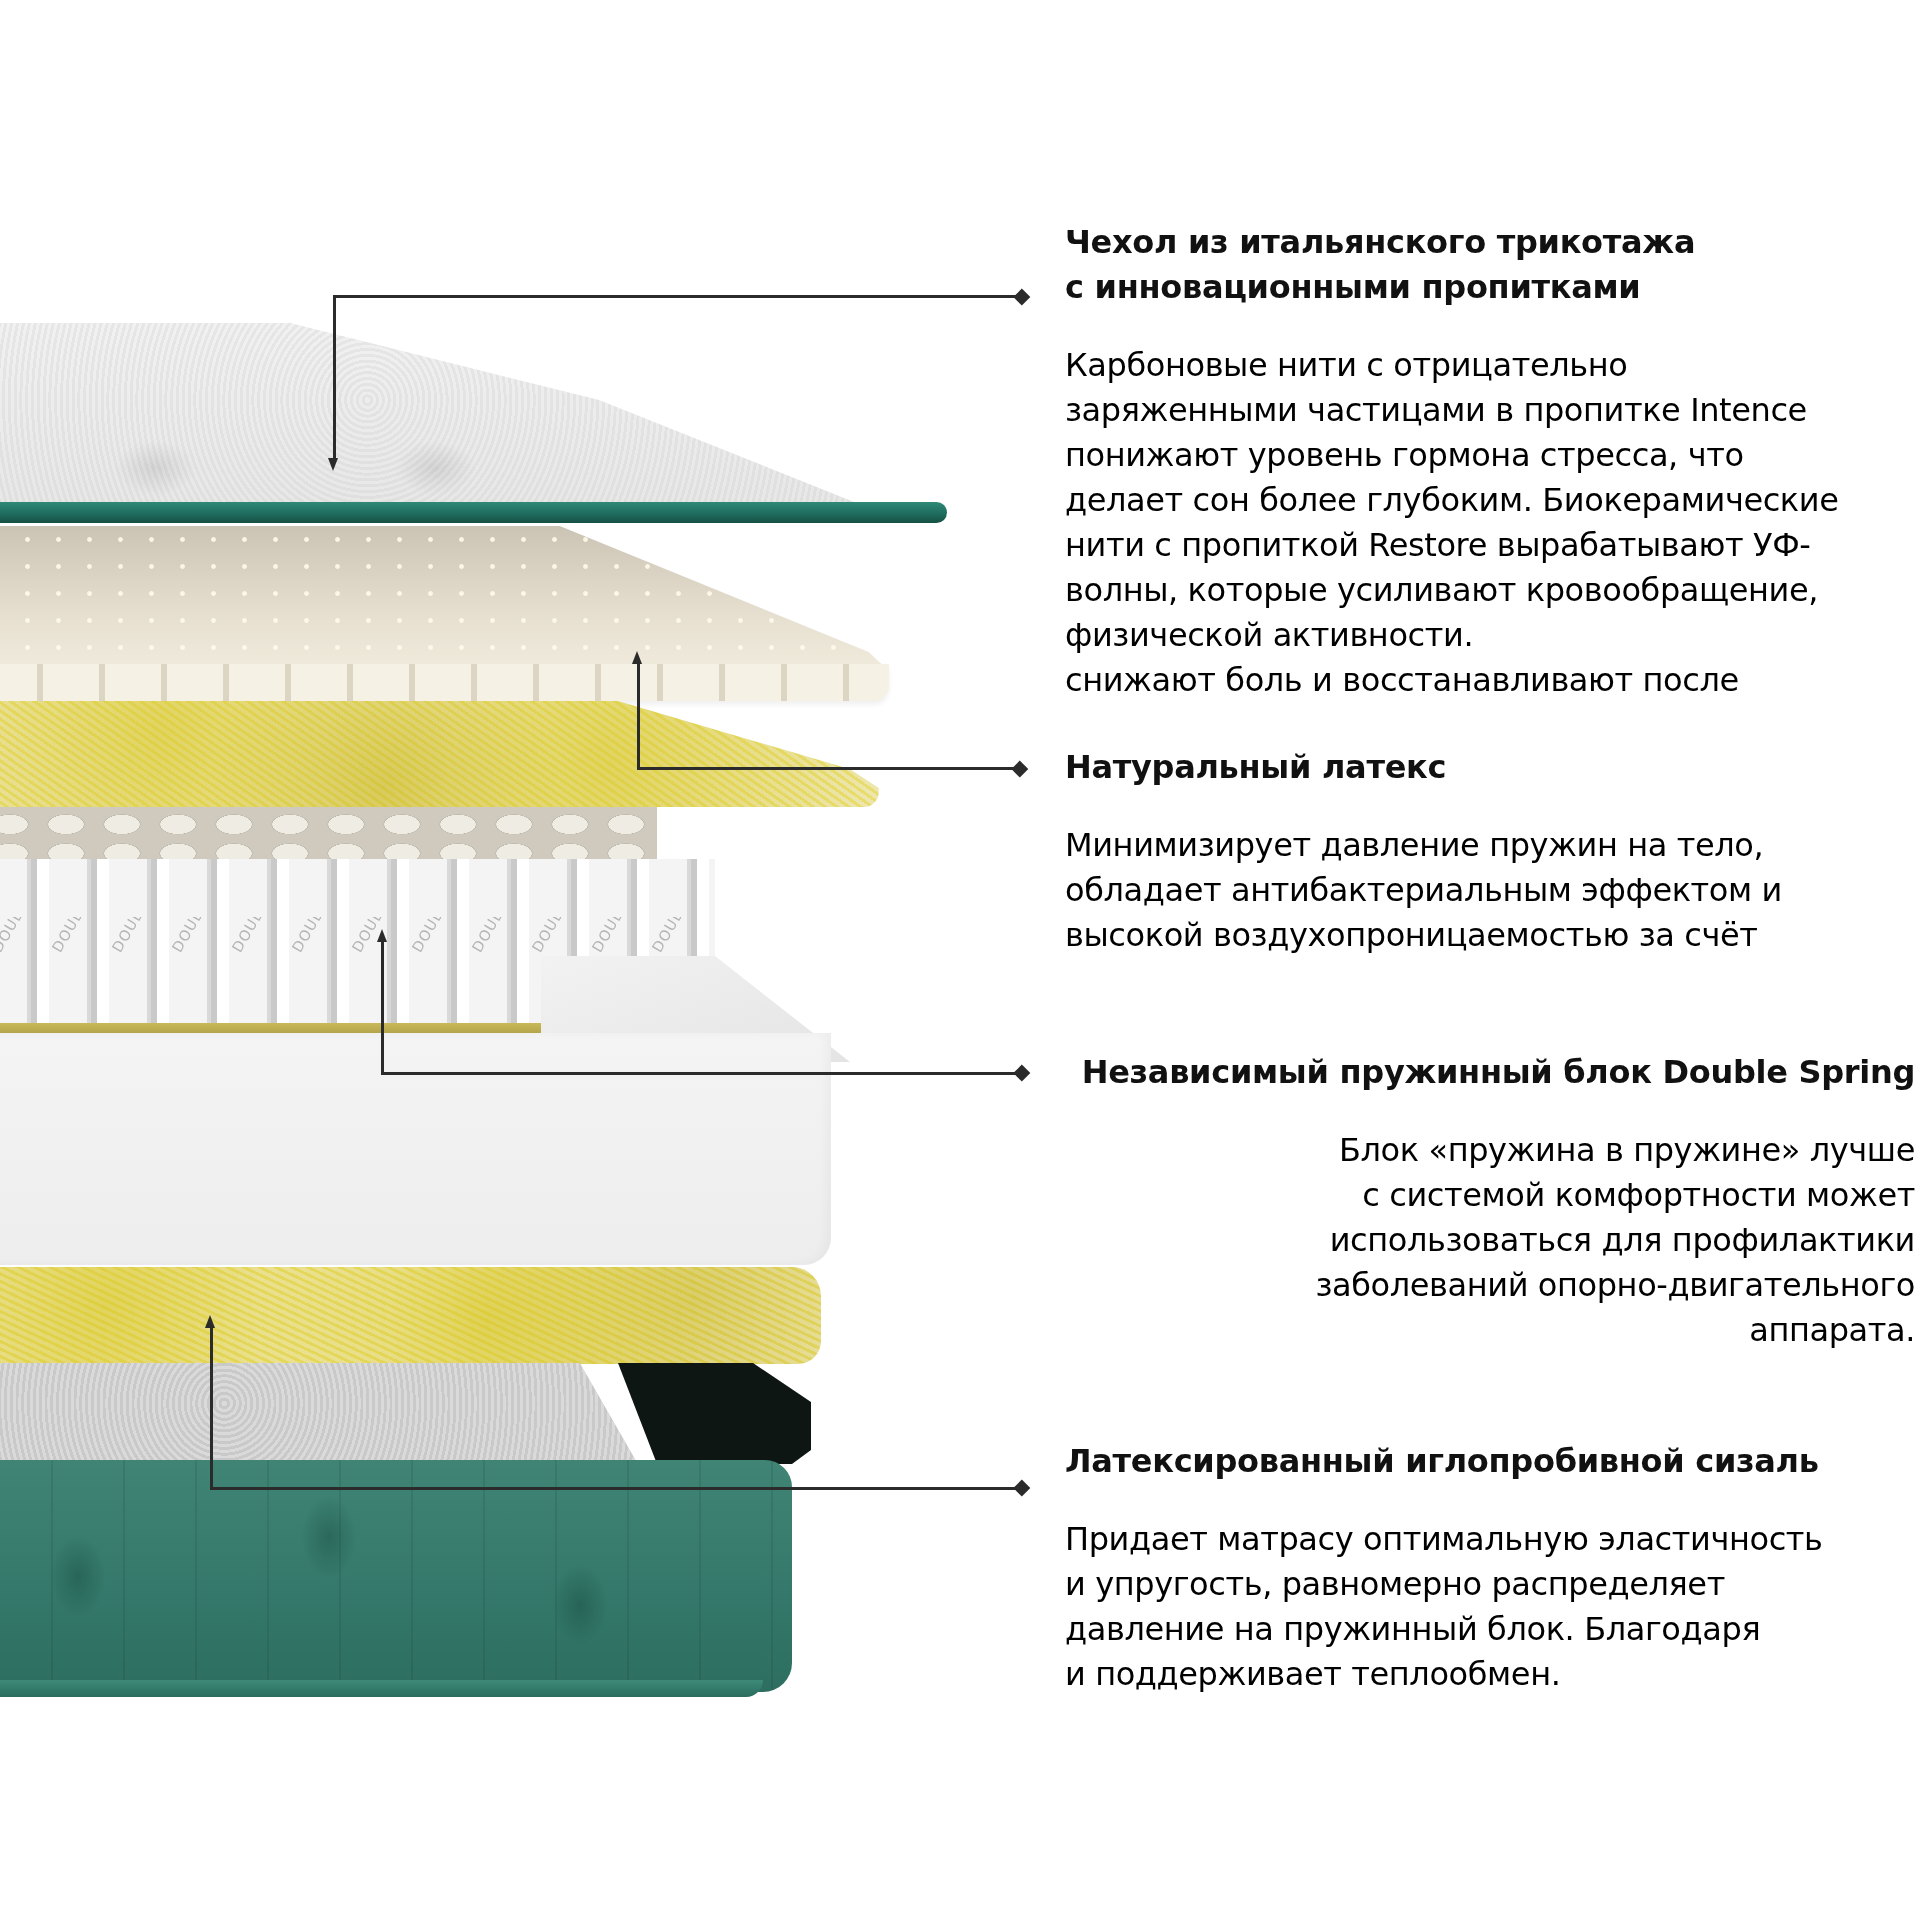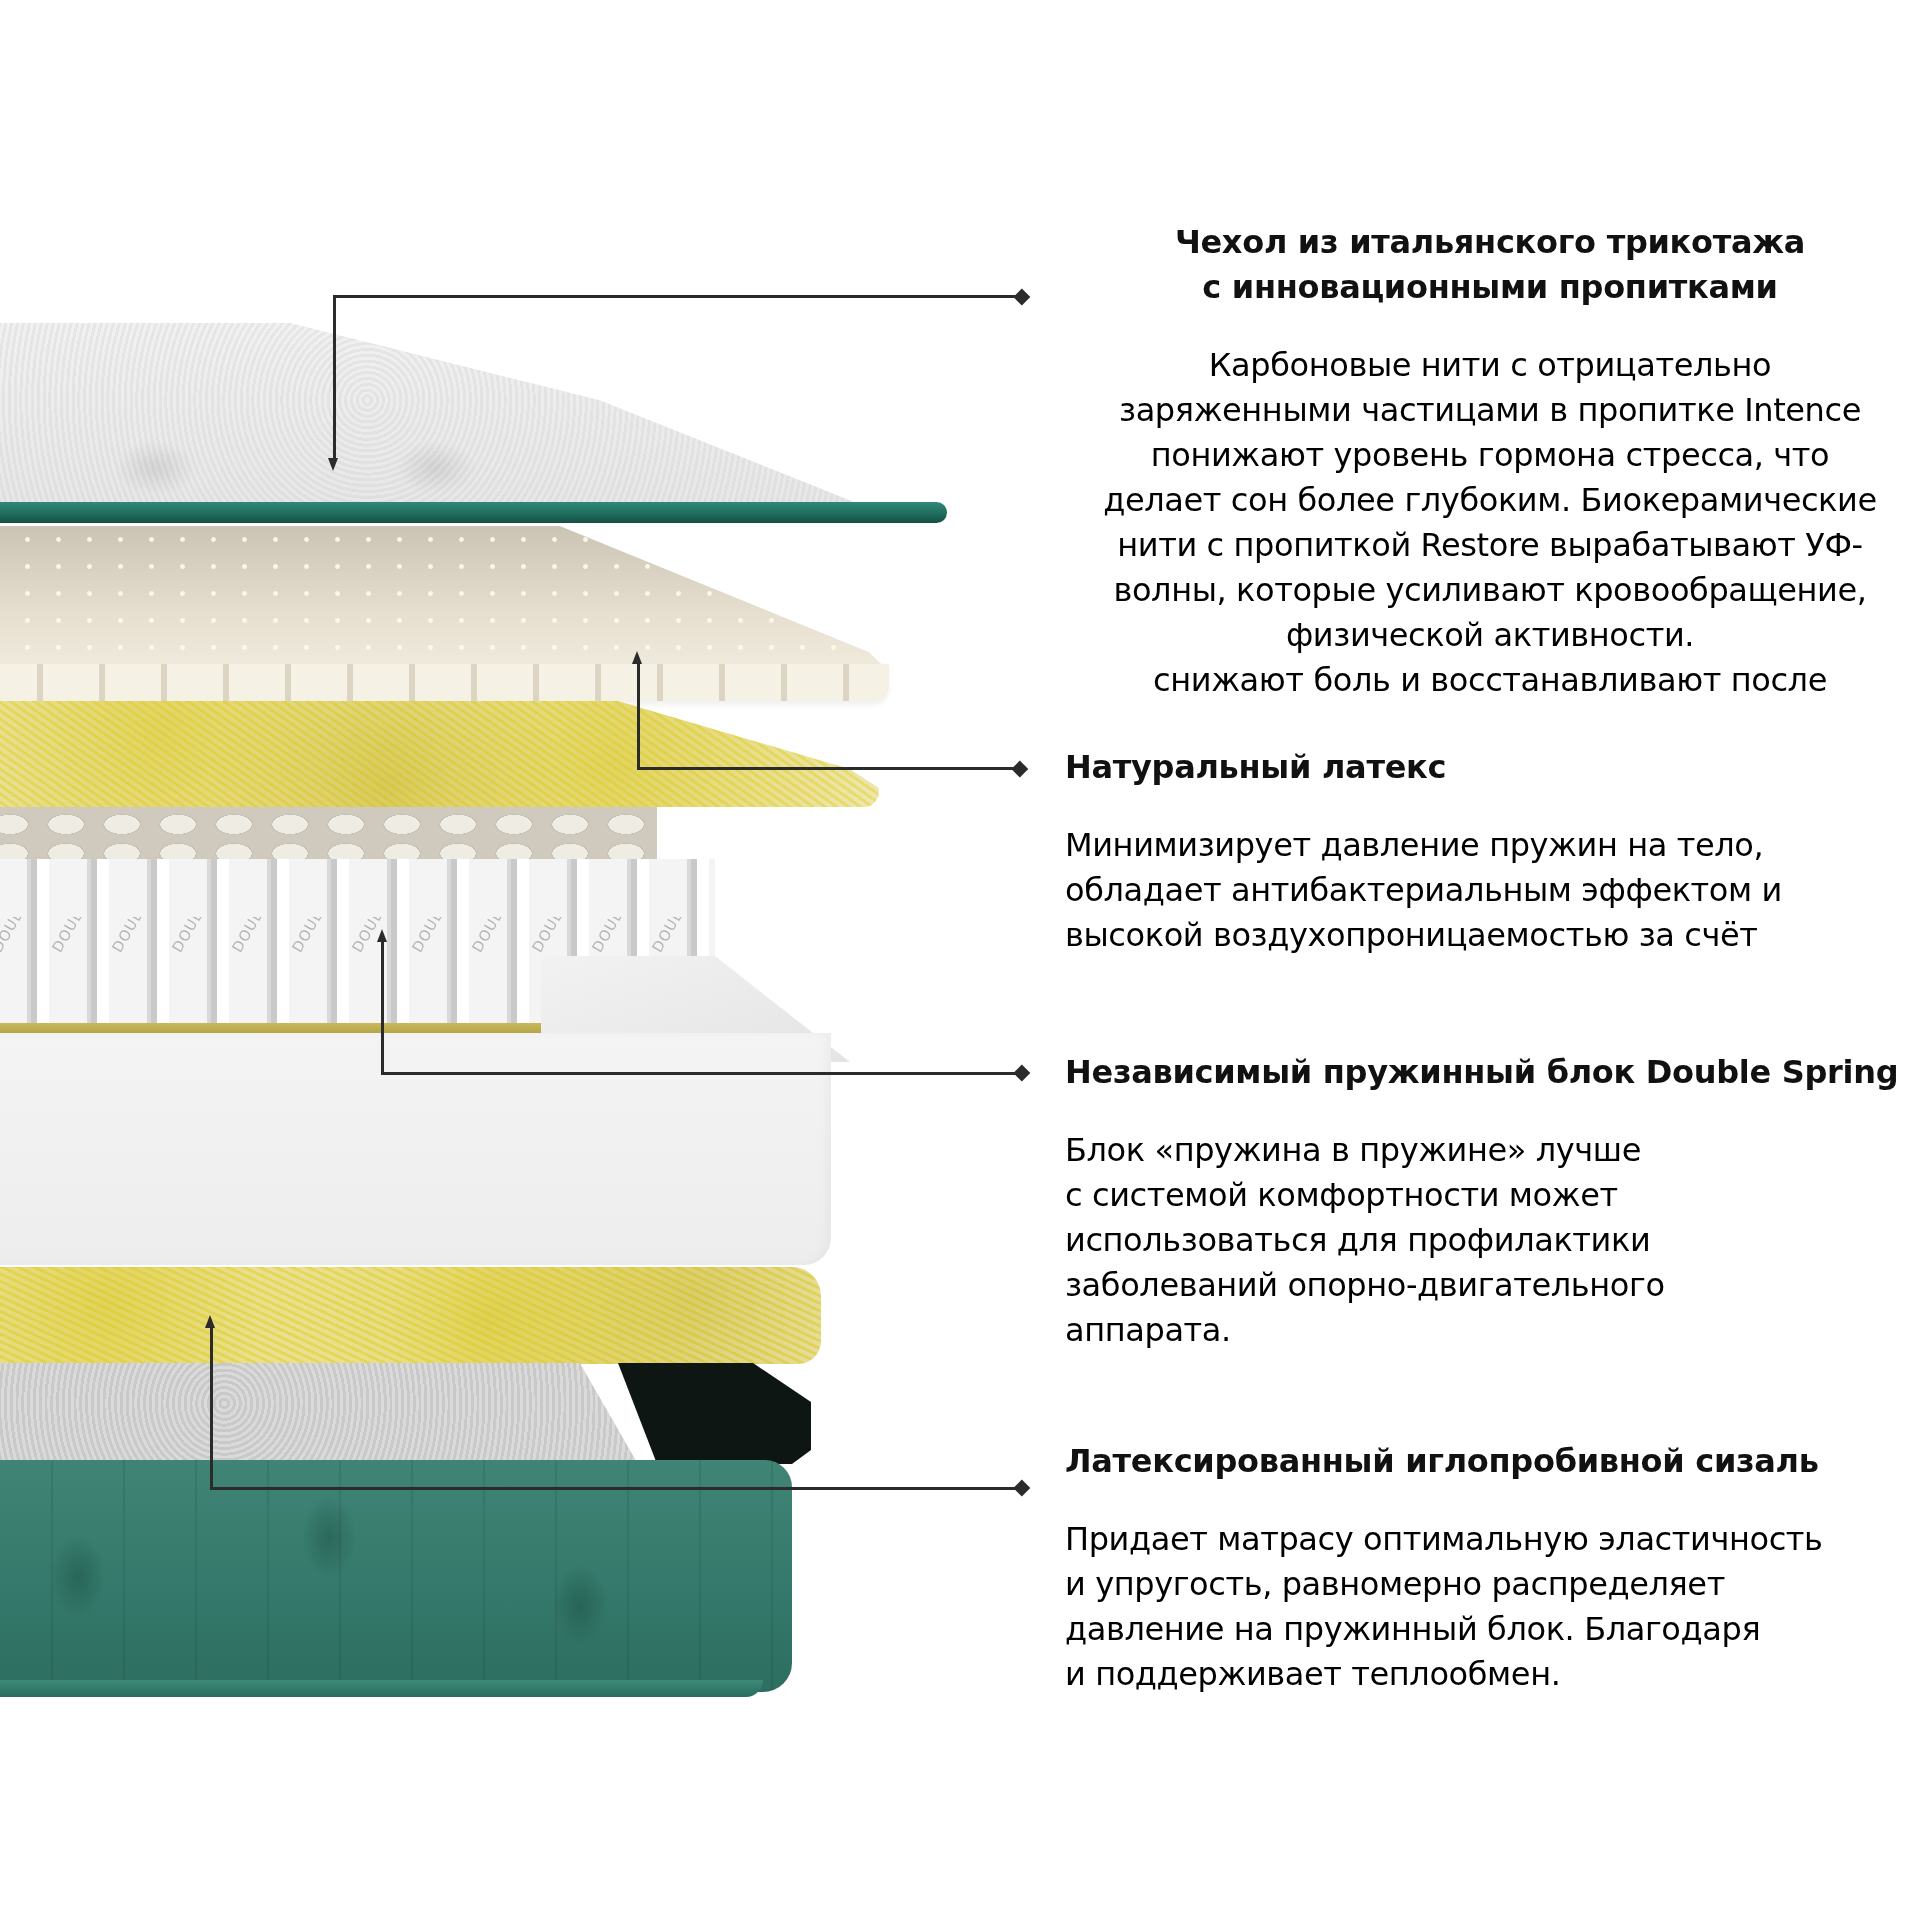--- a/index.html
+++ b/index.html
@@ -216,21 +216,21 @@
   <div class="connector" style="left:381px; top:940px; width:2.9px; height:133px;"></div>
   <div class="arrow-up" style="left:377px; top:929px;"></div>
   <div class="diamond" style="left:1016px; top:1067px;"></div>
 
   <div class="connector" style="left:210px; top:1487px; width:811px; height:2.9px;"></div>
   <div class="connector" style="left:210px; top:1327px; width:2.9px; height:162px;"></div>
   <div class="arrow-up" style="left:205px; top:1315px;"></div>
   <div class="diamond" style="left:1016px; top:1482px;"></div>
 </div>
 
-<section class="feature" style="top:220px;text-align:center;">
+<section class="feature" style="top:220px;">
   <h2>
     <span class="line" style="display:block">Чехол из итальянского трикотажа</span>
     <span class="line" style="display:block">с инновационными пропитками</span>
   </h2>
   <p>
     <span class="line">Карбоновые нити с отрицательно</span>
     <span class="line">заряженными частицами в пропитке Intence</span>
     <span class="line">понижают уровень гормона стресса, что</span>
     <span class="line">делает сон более глубоким. Биокерамические</span>
     <span class="line">нити с пропиткой Restore вырабатывают УФ-</span>
@@ -244,21 +244,21 @@
   <h2>
     <span class="line" style="display:block">Натуральный латекс</span>
   </h2>
   <p>
     <span class="line">Минимизирует давление пружин на тело,</span>
     <span class="line">обладает антибактериальным эффектом и</span>
     <span class="line">высокой воздухопроницаемостью за счёт</span>
   </p>
 </section>
 
-<section class="feature" style="top:1050px;">
+<section class="feature" style="top:1050px;text-align:right;">
   <h2>
     <span class="line" style="display:block">Независимый пружинный блок Double Spring</span>
   </h2>
   <p>
     <span class="line">Блок «пружина в пружине» лучше</span>
     <span class="line">с системой комфортности может</span>
     <span class="line">использоваться для профилактики</span>
     <span class="line">заболеваний опорно-двигательного</span>
     <span class="line">аппарата.</span>
   </p>

